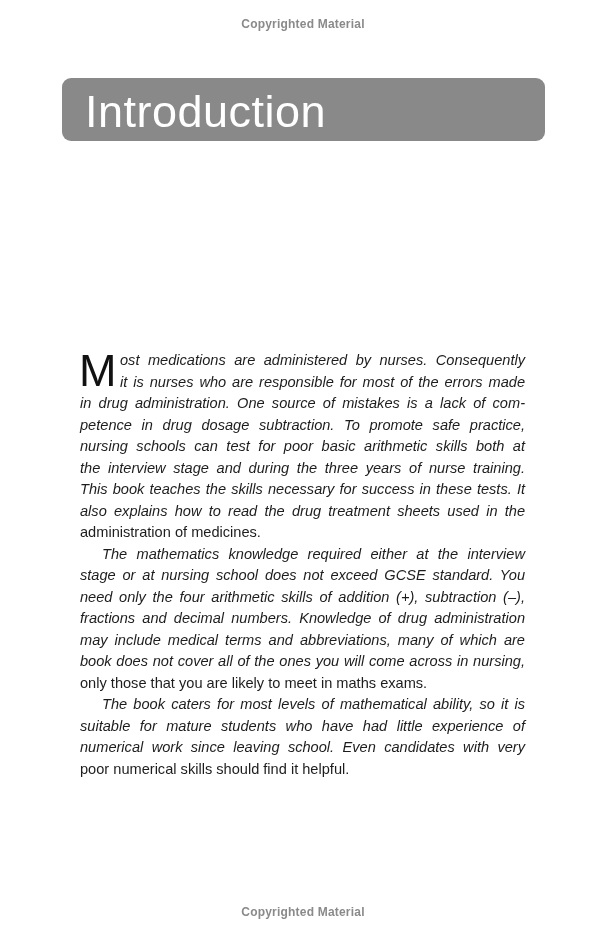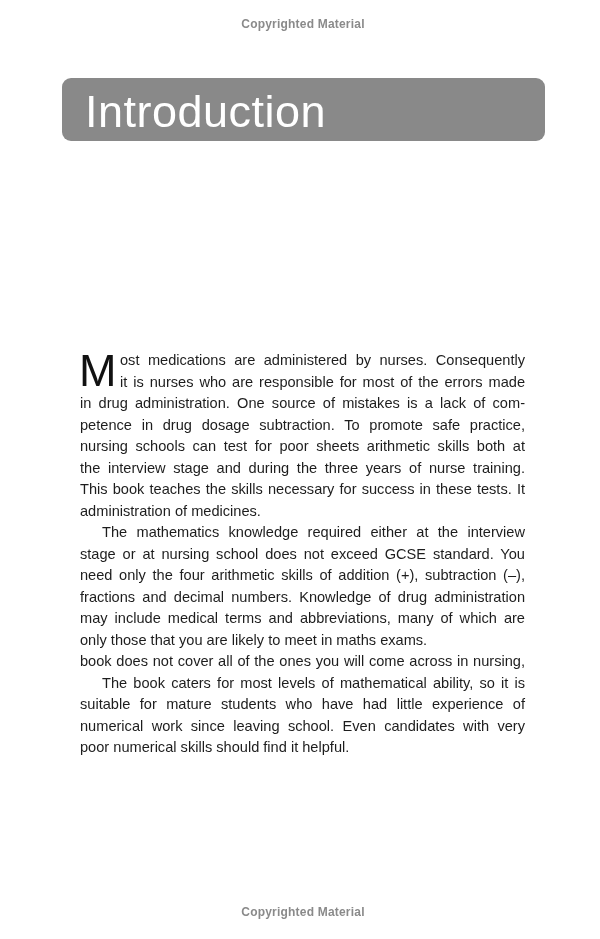--- a/index.html
+++ b/index.html
@@ -59,20 +59,21 @@
   }
   .line {
     height: 21.5px;
     white-space: nowrap;
     text-align: left;
   }
   .line.just {
     white-space: normal;
     text-align: justify;
     text-align-last: justify;
+    font-style: italic;
   }
   .line.dc-offset { padding-left: 40px; }
   .line.indent { padding-left: 22px; }
 
   .drop-cap {
     position: absolute;
     left: -1px;
     top: -1px;
     font-size: 45px;
     line-height: 43px;
@@ -89,30 +90,31 @@
   <div class="chapter-title">Introduction</div>
 </div>
 
 <div class="body-text">
   <span class="drop-cap">M</span>
 
 <div class="line just dc-offset">ost medications are administered by nurses. Consequently</div>
     <div class="line just dc-offset">it is nurses who are responsible for most of the errors made</div>
     <div class="line just">in drug administration. One source of mistakes is a lack of com-</div>
     <div class="line just">petence in drug dosage subtraction. To promote safe practice,</div>
-    <div class="line just">nursing schools can test for poor sheets arithmetic skills both at</div>
+    <div class="line just">nursing schools can test for poor basic arithmetic skills both at</div>
     <div class="line just">the interview stage and during the three years of nurse training.</div>
     <div class="line just">This book teaches the skills necessary for success in these tests. It</div>
+    <div class="line just">also explains how to read the drug treatment sheets used in the</div>
     <div class="line">administration of medicines.</div>
     <div class="line just indent">The mathematics knowledge required either at the interview</div>
     <div class="line just">stage or at nursing school does not exceed GCSE standard. You</div>
     <div class="line just">need only the four arithmetic skills of addition (+), subtraction (–),</div>
     <div class="line just">fractions and decimal numbers. Knowledge of drug administration</div>
     <div class="line just">may include medical terms and abbreviations, many of which are</div>
+    <div class="line just">book does not cover all of the ones you will come across in nursing,</div>
     <div class="line">only those that you are likely to meet in maths exams.</div>
-    <div class="line just">book does not cover all of the ones you will come across in nursing,</div>
     <div class="line just indent">The book caters for most levels of mathematical ability, so it is</div>
     <div class="line just">suitable for mature students who have had little experience of</div>
     <div class="line just">numerical work since leaving school. Even candidates with very</div>
     <div class="line">poor numerical skills should find it helpful.</div>
   </div>
 
 <div class="copyright bottom">Copyrighted Material</div>
 
 </body></html>

